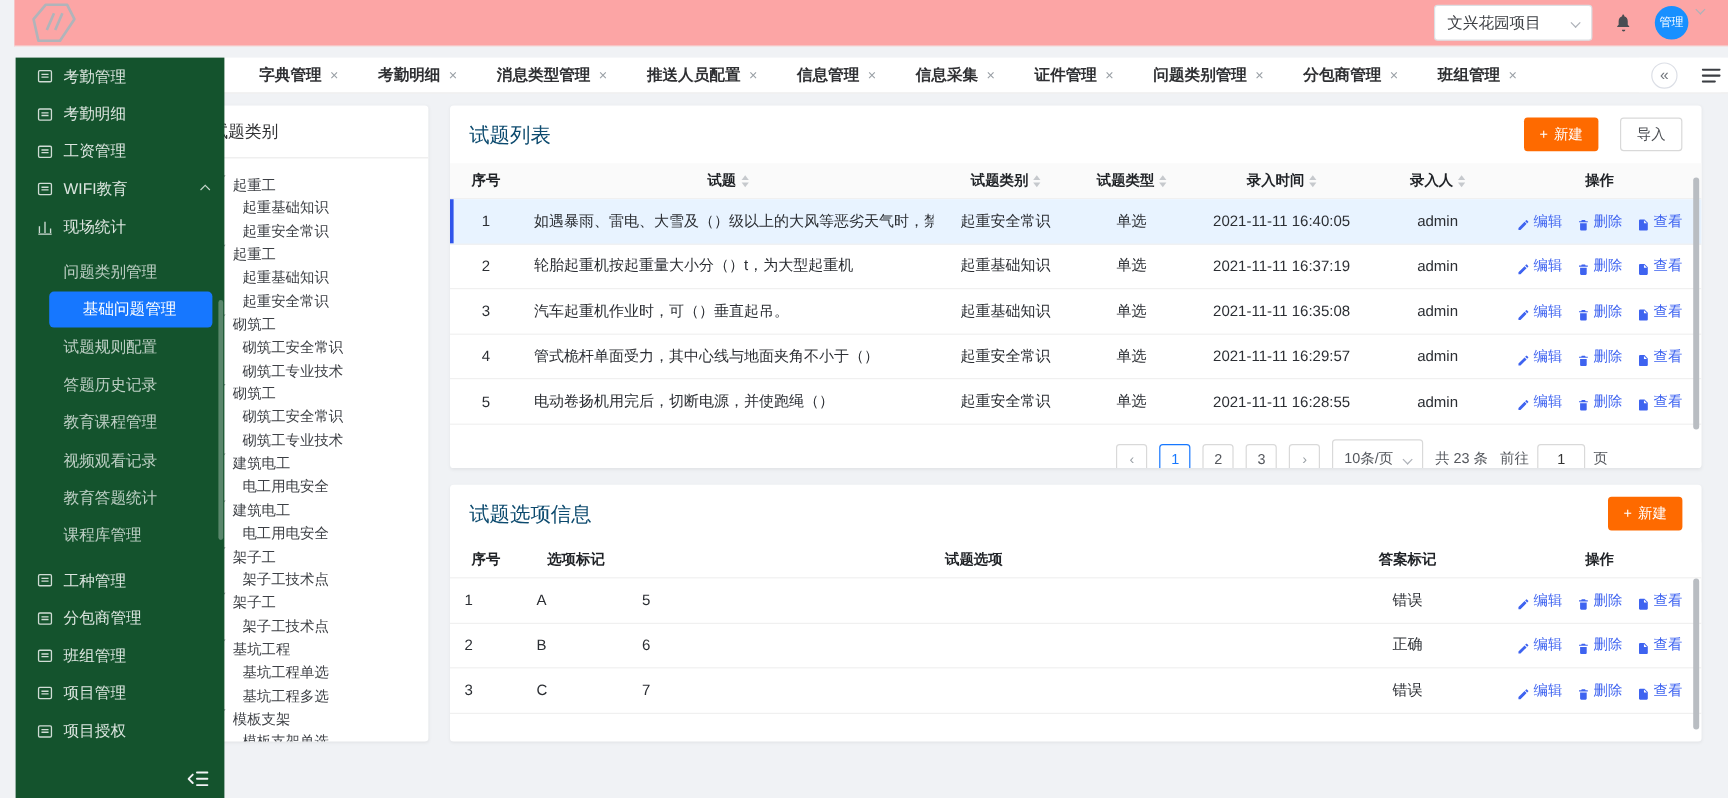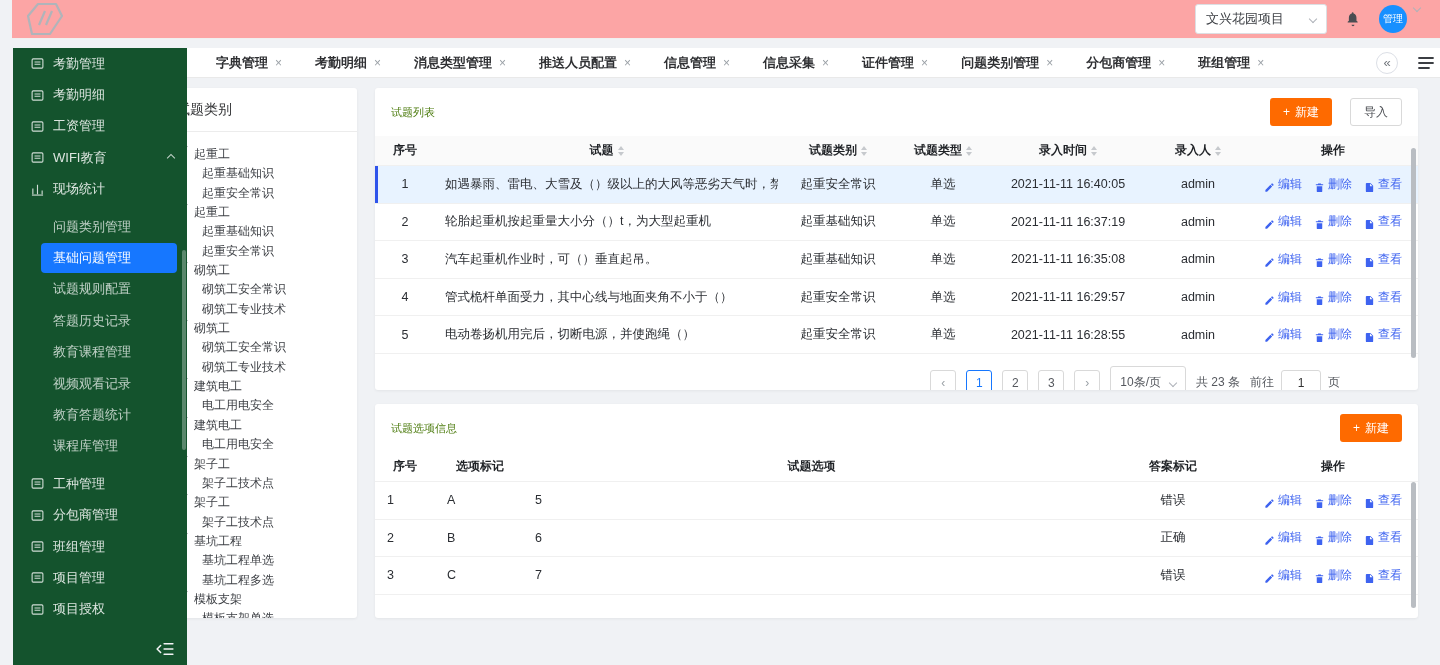--- a/index.html
+++ b/index.html
@@ -23,21 +23,21 @@
   
   .sidebar{position:absolute;left:13px;top:48px;bottom:0;width:174px;background:#14532d;overflow:hidden;z-index:20}
   .menu-item{display:flex;align-items:center;gap:9px;height:31.4px;padding:0 10px 0 18px;
              font-size:13px;color:rgba(255,255,255,.85);cursor:pointer;white-space:nowrap}
   .micon{display:flex;color:rgba(255,255,255,.8)}
   .wifi-caret{margin-left:auto;margin-right:3px}
   .submenu{margin:6px 0}
   .submenu-item{height:31.4px;display:flex;align-items:center;padding-left:40px;font-size:13px;
              color:rgba(255,255,255,.72);cursor:pointer;white-space:nowrap}
   .submenu-item.active{background:#1677ff;color:#fff;border-radius:4px;margin:1px 10px 1px 28px;
-             padding-left:12px;height:29.4px}
+             padding-left:28px;height:29.4px}
   .menu-bottom{margin-top:6px}
   .sb-scroll{position:absolute;top:202px;right:1px;width:4px;height:200px;border-radius:2px;
              background:rgba(255,255,255,.3)}
   .collapse-btn{position:absolute;bottom:9px;right:13px;color:#f2f3f5;cursor:pointer;display:flex}
   
   .tabbar{position:absolute;left:150px;right:0;top:48px;height:30px;background:#fff;
           border-bottom:1px solid #e9e9e9;display:flex;align-items:center;gap:33px;
           padding:0 95px 0 6px;overflow:hidden;z-index:10}
   .tab{display:flex;align-items:center;gap:7px;white-space:nowrap;cursor:pointer}
   .tab-label{font-size:13px;font-weight:700;color:#2f3033}
@@ -57,21 +57,21 @@
   .tnode.parent{padding-left:20px;gap:6px}
   .tnode.child{padding-left:42px}
   .tcaret{width:0;height:0;border-left:4px solid transparent;border-right:4px solid transparent;
           border-top:5px solid #98999c}
   
   .card{position:absolute;left:375px;width:1043px;background:#fff;border-radius:3px;
         box-shadow:0 1px 3px rgba(0,0,0,.06);overflow:hidden}
   .list-card{top:88px;height:302px}
   .options-card{top:404px;height:214px}
   .card-head{display:flex;align-items:center;padding:10px 16px;height:48px}
-  .card-title{font-size:11px;color:#4d7c0f}
+  .card-title{font-size:17px;color:#0c4a6e}
   .head-btns{margin-left:auto;display:flex;gap:18px}
   .btn{height:28px;border:none;border-radius:3px;font-size:12px;display:inline-flex;align-items:center;
        gap:5px;padding:0 13px;cursor:pointer;font-family:inherit}
   .btn.orange{background:#fe6a00;color:#fff}
   .btn.ghost{background:#fff;border:1px solid #d9d9d9;color:#4a4d52}
   .thead{display:flex;align-items:center;height:30px;background:#fafafa;border-bottom:1px solid #f0f0f0;
          font-size:12px;color:#1f2226;font-weight:700}
   .options-card .thead{background:#fff}
   .th{display:flex;align-items:center;justify-content:center;gap:4px}
   .sorter{display:inline-flex;flex-direction:column;gap:2px;cursor:pointer}

